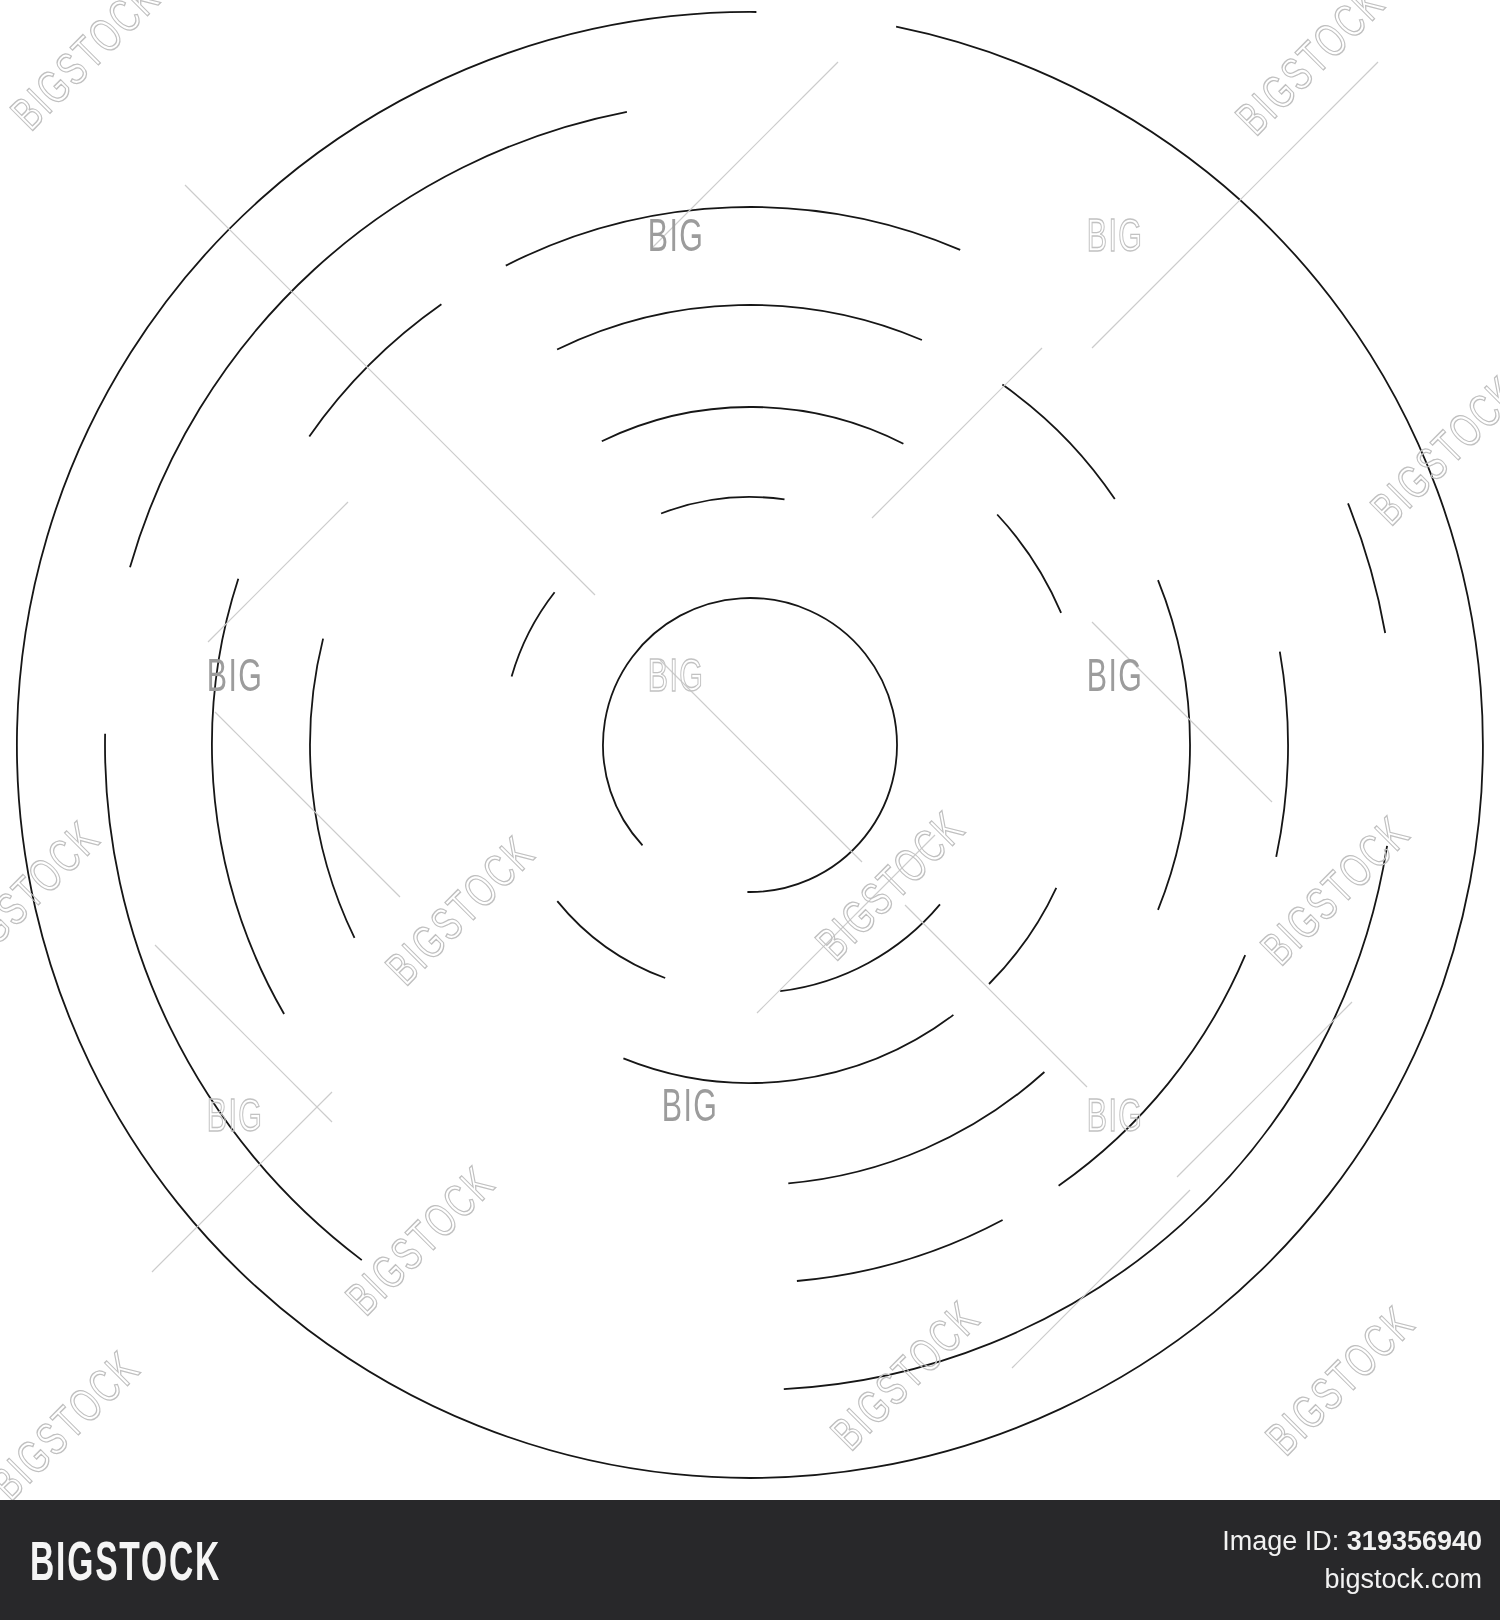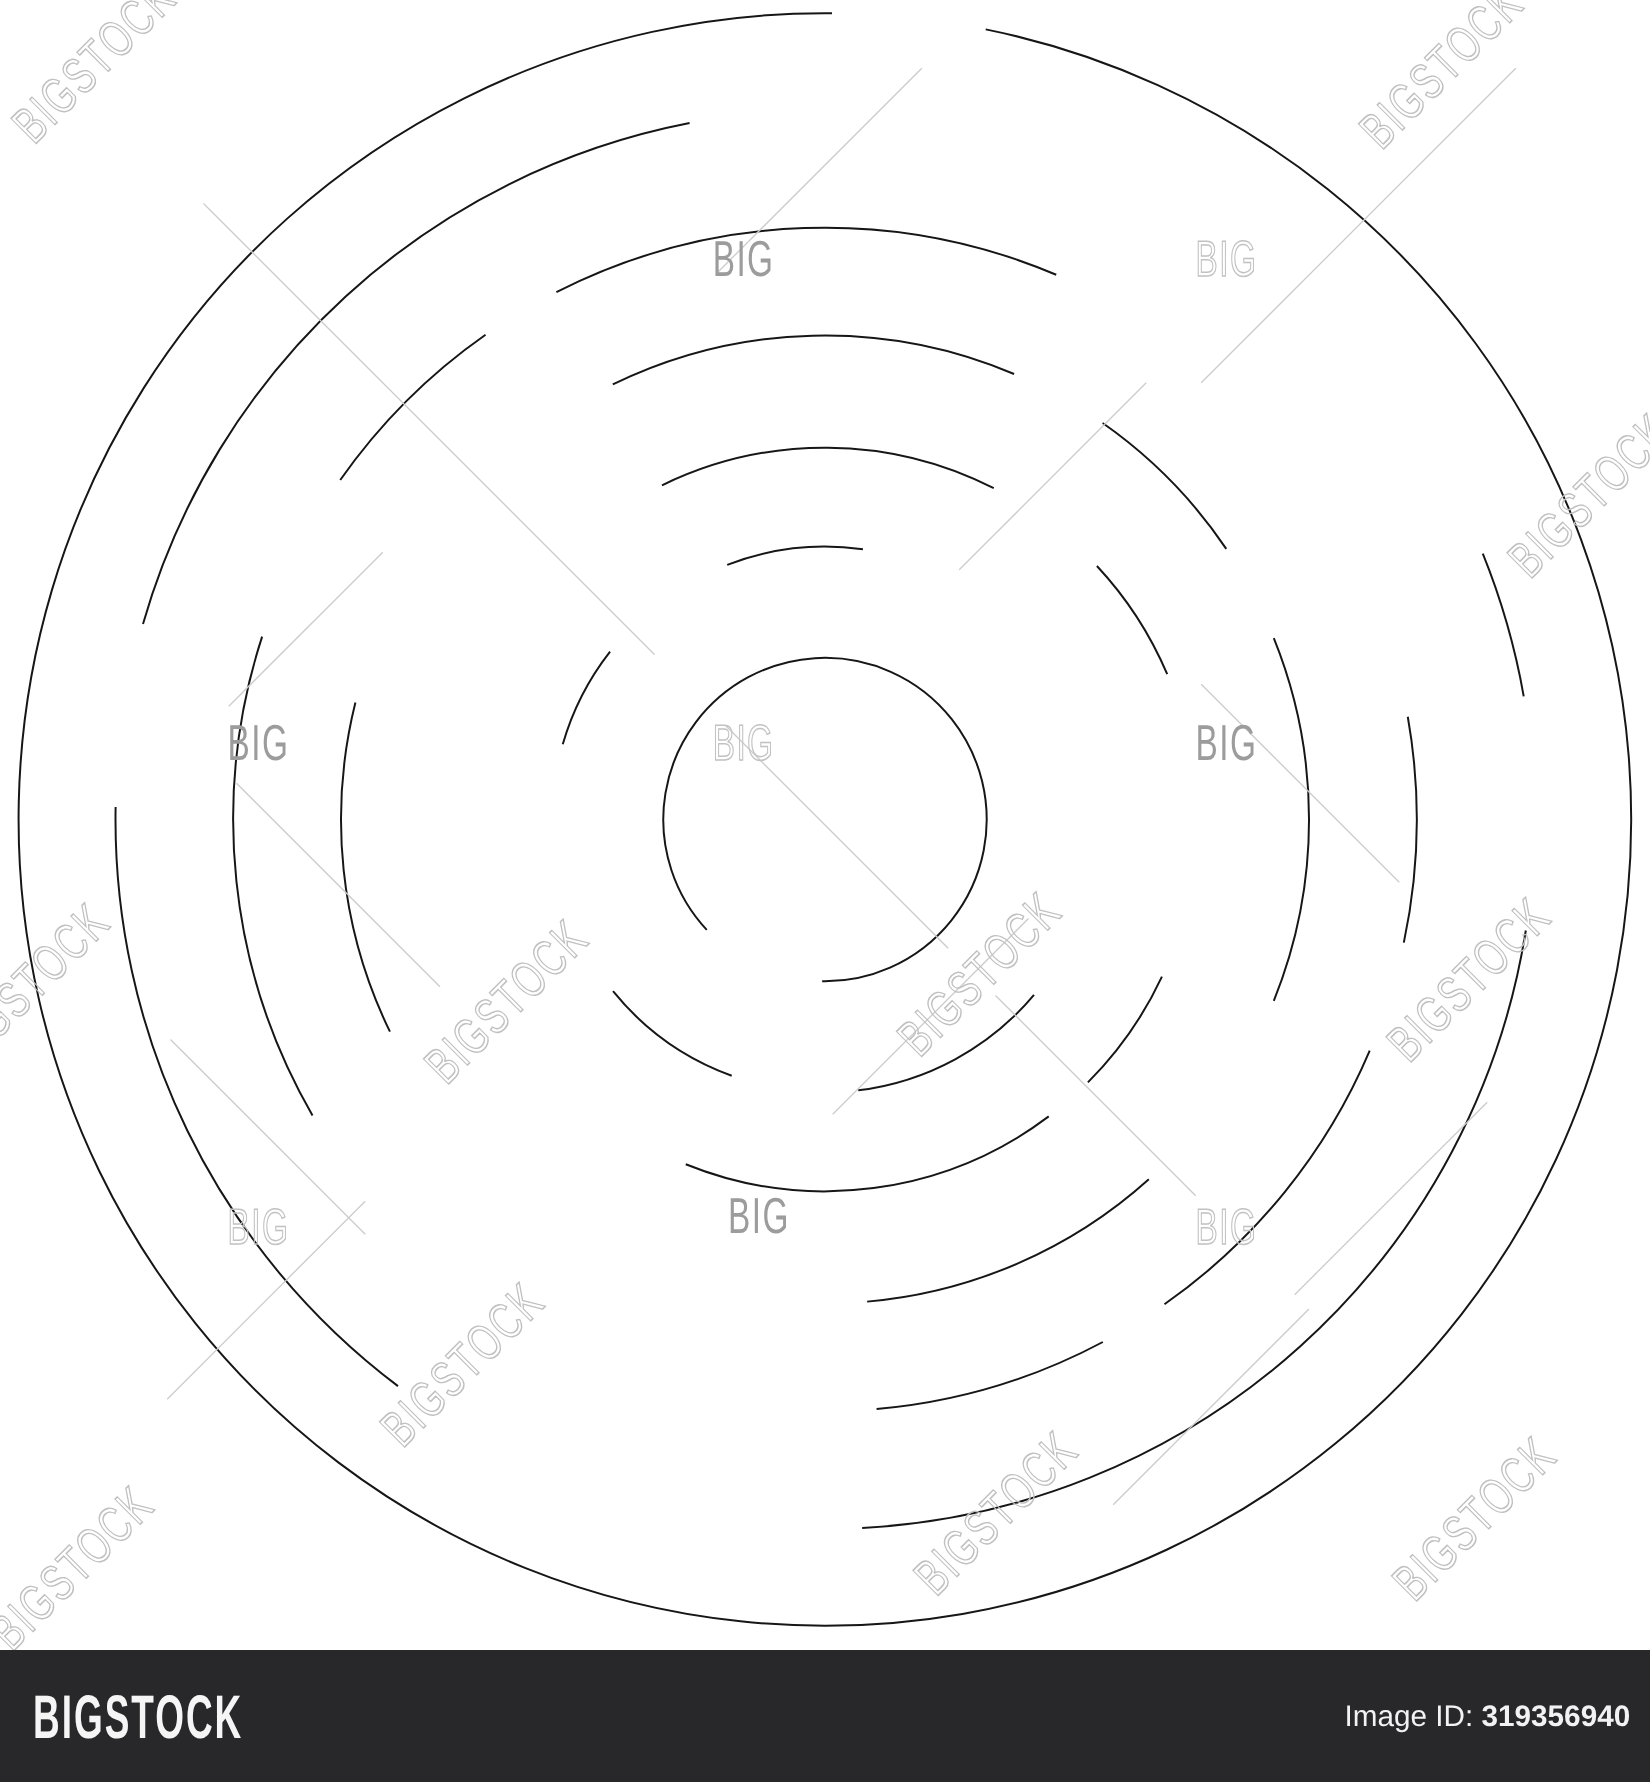--- a/index.html
+++ b/index.html
@@ -90,16 +90,17 @@
         <div class="wm wm-bigstock" style="left: 420px; top: 1240px;">BIGSTOCK</div>
         <div class="wm wm-bigstock" style="left: 905px; top: 1375px;">BIGSTOCK</div>
         <div class="wm wm-bigstock" style="left: 1340px; top: 1380px;">BIGSTOCK</div>
       </div>
   </div>
 
   <div id="footer">
     <div class="logo">BIGSTOCK</div>
     <div class="meta">
       <div><span>Image ID:</span>&nbsp;<span class="id-num">319356940</span></div>
+      <div>bigstock.com</div>
     </div>
   </div>
 
 </div>
 
 </body></html>

